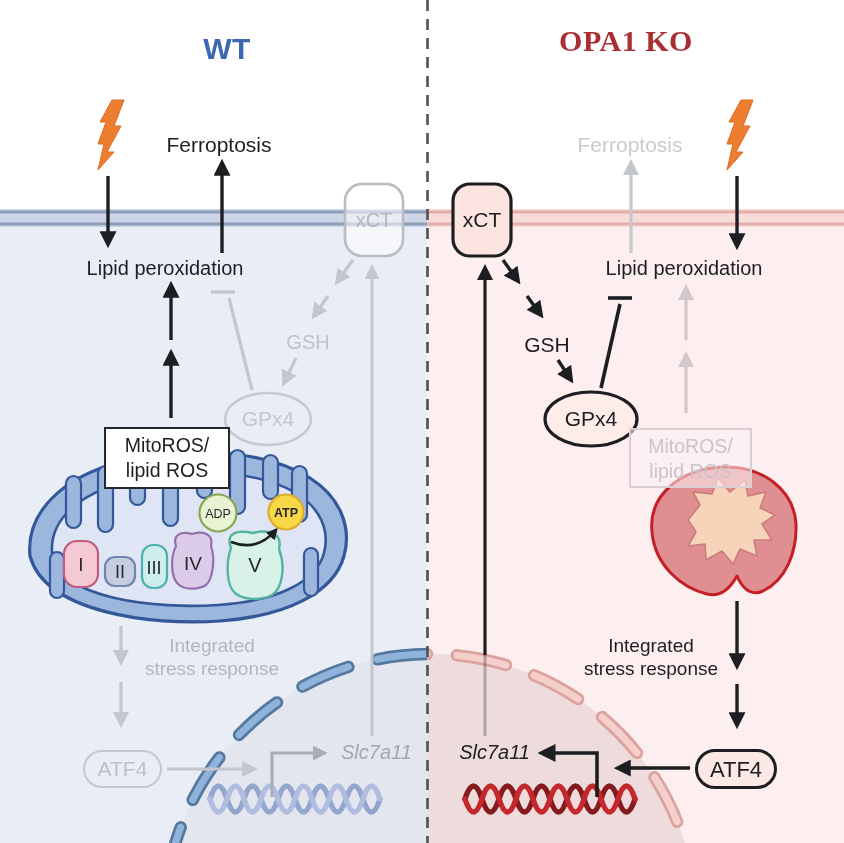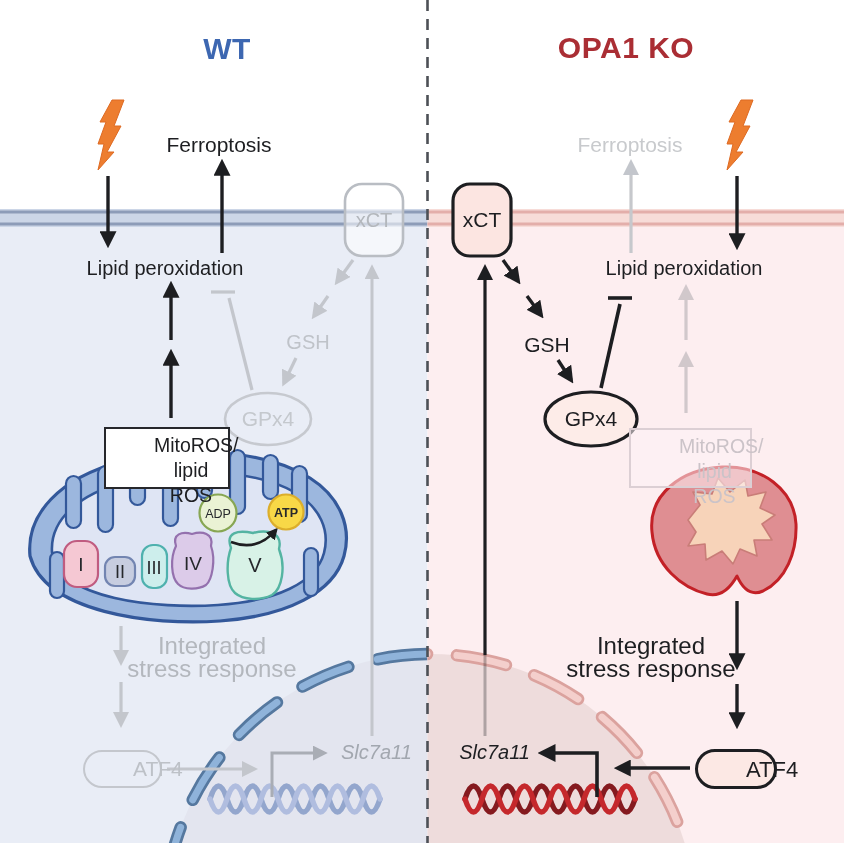--- a/index.html
+++ b/index.html
@@ -8,41 +8,41 @@
     background:#ffffff;font-family:"Liberation Sans",sans-serif;
   }
   .canvas svg{position:absolute;left:0;top:0;}
   .lbl{position:absolute;transform:translate(-50%,-50%);white-space:nowrap;line-height:1.15;}
   .lbl.multiline{white-space:pre-line;text-align:center;}
   .title{font-size:30px;font-weight:bold;letter-spacing:.5px;}
   .t-black{color:#1d1e21;}
   .t-gray{color:#bfc3c9;}
   .t-gray2{color:#b3b7bd;}
   .t-slc-gray{color:#a2a7af;}
-  .box{position:absolute;box-sizing:border-box;text-align:center;padding-left:48px;}
+  .box{position:absolute;box-sizing:border-box;text-align:center;}
   .mitoros-wt{
     left:104px;top:427px;width:126px;height:62px;
     background:#ffffff;border:2.5px solid #26272b;
     font-size:19.5px;color:#1d1e21;padding-top:4px;line-height:25px;
   }
   .mitoros-ko{
     left:629px;top:428px;width:123px;height:60px;
     background:rgba(253,242,245,0.55);border:2px solid #dccfd4;
     font-size:19.5px;color:#cbc3c8;padding-top:4px;line-height:25px;
   }
   .atf4-wt{
     left:83px;top:750px;width:79px;height:38px;border-radius:19px;
     border:2.5px solid #c4c7cd;color:#bdc1c7;font-size:21px;line-height:34px;
   }
   .atf4-ko{
     left:695px;top:749px;width:82px;height:40px;border-radius:20px;
     border:3px solid #1d1e21;background:#fce8e4;color:#1d1e21;font-size:22px;line-height:35px;
   }
   .slc{font-style:italic;font-size:20px;}
-  .isr{font-size:24px;line-height:23px;}
+  .isr{font-size:19px;line-height:23px;}
 </style>
 </head>
 <body>
 
 <div class="canvas">
 
 <svg width="844" height="843" viewBox="0 0 844 843">
   <defs>
     <marker id="m-black" viewBox="0 0 10 10" refX="7.5" refY="5" markerWidth="5" markerHeight="5" orient="auto-start-reverse">
       <path d="M0,0 L10,5 L0,10 Z" fill="#1d1e21"></path>
@@ -208,21 +208,21 @@
   </g>
   <g>
     <rect x="453" y="184" width="58" height="72" rx="17" fill="#fce5e1" stroke="#1d1e21" stroke-width="3.2"></rect>
   </g>
 
   <ellipse cx="268" cy="419" rx="43" ry="26" fill="none" stroke="#c6c9cf" stroke-width="2.6"></ellipse>
   <ellipse cx="591" cy="419" rx="46" ry="27" fill="#fdece8" stroke="#1d1e21" stroke-width="3.2"></ellipse>
 </svg>
 
 <div class="lbl title" style="left:227px;top:49px;color:#3d67b1;">WT</div>
-<div class="lbl title" style="left:626px;top:48px;color:#aa2e34;">OPA1 KO</div>
+<div class="lbl title" style="left:626px;top:41px;color:#aa2e34;font-family:Liberation Serif, serif;">OPA1 KO</div>
 
 <div class="lbl t-black" style="left:219px;top:145px;font-size:21px;">Ferroptosis</div>
 <div class="lbl" style="left:630px;top:145px;font-size:21px;color:#c8cacd;">Ferroptosis</div>
 
 <div class="lbl t-black" style="left:165px;top:268px;font-size:20px;">Lipid peroxidation</div>
 <div class="lbl t-black" style="left:684px;top:268px;font-size:20px;">Lipid peroxidation</div>
 
 <div class="lbl t-gray" style="left:308px;top:342px;font-size:20px;">GSH</div>
 <div class="lbl t-black" style="left:547px;top:345px;font-size:21px;">GSH</div>
 

